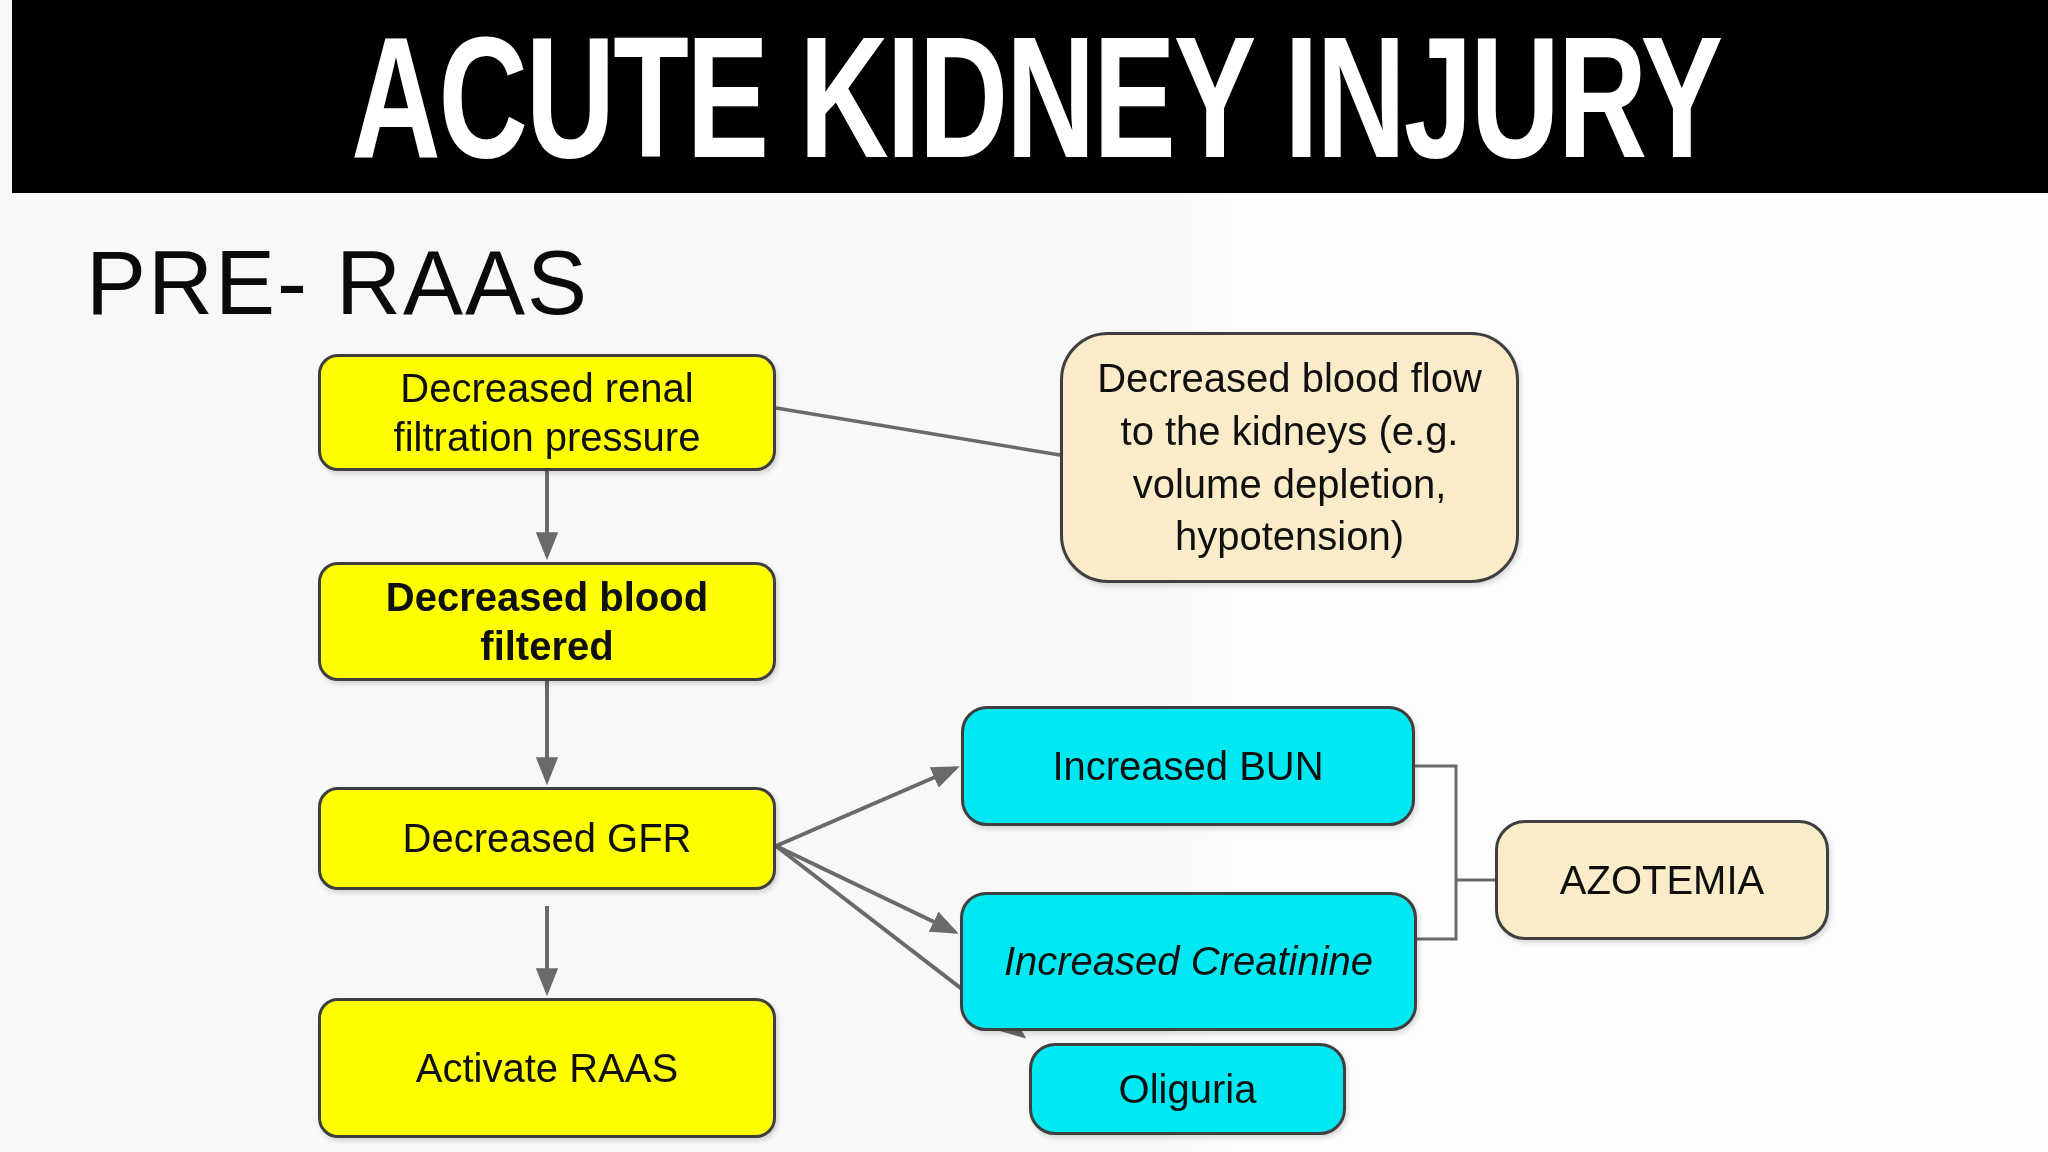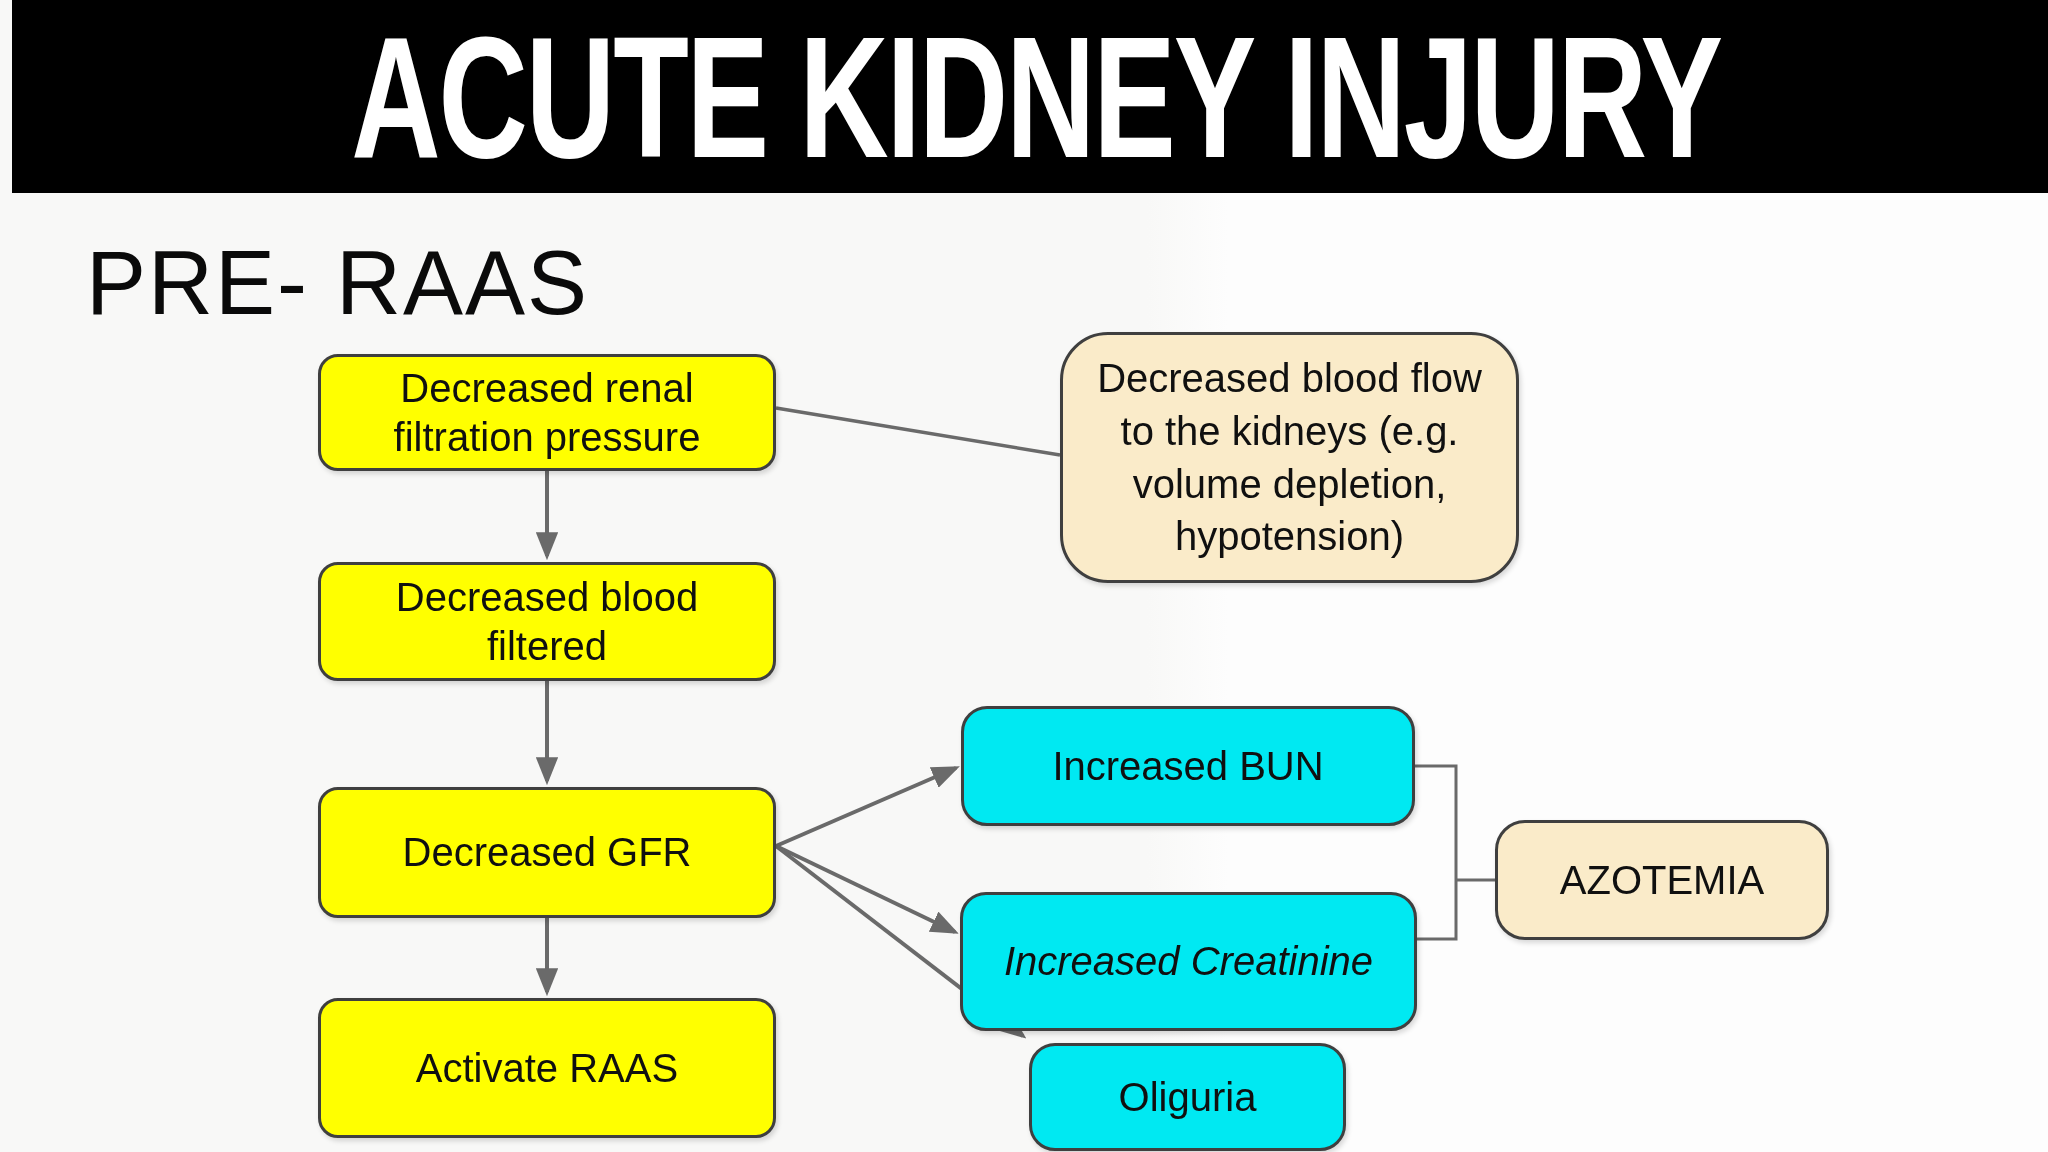--- a/index.html
+++ b/index.html
@@ -65,45 +65,45 @@
     <line x1="776" y1="846" x2="956" y2="768" style="stroke:var(--connector,#6a6a6a)" stroke-width="4" marker-end="url(#ah)"></line>
     <line x1="776" y1="846" x2="955" y2="932" style="stroke:var(--connector,#6a6a6a)" stroke-width="4" marker-end="url(#ah)"></line>
     <line x1="776" y1="846" x2="1023" y2="1036" style="stroke:var(--connector,#6a6a6a)" stroke-width="4" marker-end="url(#ah)"></line>
     <path d="M1415,766 H1456 V939 H1417 M1456,880 H1495" fill="none" style="stroke:var(--connector,#6a6a6a)" stroke-width="3"></path>
   </svg>
 
   <div class="node process" style="left:318px;top:354px;width:458px;height:117px;">
     <span>Decreased renal filtration pressure</span>
   </div>
 
-  <div class="node process" style="left:318px;top:562px;width:458px;height:119px;">
+  <div class="node process" style="left:318px;top:562px;width:458px;height:119px;font-weight:bold;">
     <span>Decreased blood filtered</span>
   </div>
 
-  <div class="node process" style="left:318px;top:787px;width:458px;height:131px;">
+  <div class="node process" style="left:318px;top:787px;width:458px;height:103px;">
     <span>Decreased GFR</span>
   </div>
 
   <div class="node process" style="left:318px;top:998px;width:458px;height:140px;">
     <span>Activate RAAS</span>
   </div>
 
   <div class="node note" style="left:1060px;top:332px;width:459px;height:251px;border-radius:48px;">
     <span>Decreased blood flow to the kidneys (e.g. volume depletion, hypotension)</span>
   </div>
 
   <div class="node finding" style="left:961px;top:706px;width:454px;height:120px;text-align:right;">
     <span>Increased BUN</span>
   </div>
 
   <div class="node finding" style="left:960px;top:892px;width:457px;height:139px;font-style:italic;">
     <span>Increased Creatinine</span>
   </div>
 
-  <div class="node finding" style="left:1029px;top:1043px;width:317px;height:108px;">
+  <div class="node finding" style="left:1029px;top:1043px;width:317px;height:92px;">
     <span>Oliguria</span>
   </div>
 
   <div class="node note" style="left:1495px;top:820px;width:334px;height:120px;border-radius:30px;">
     <span>AZOTEMIA</span>
   </div>
 
 </div>
 
 </body></html>

